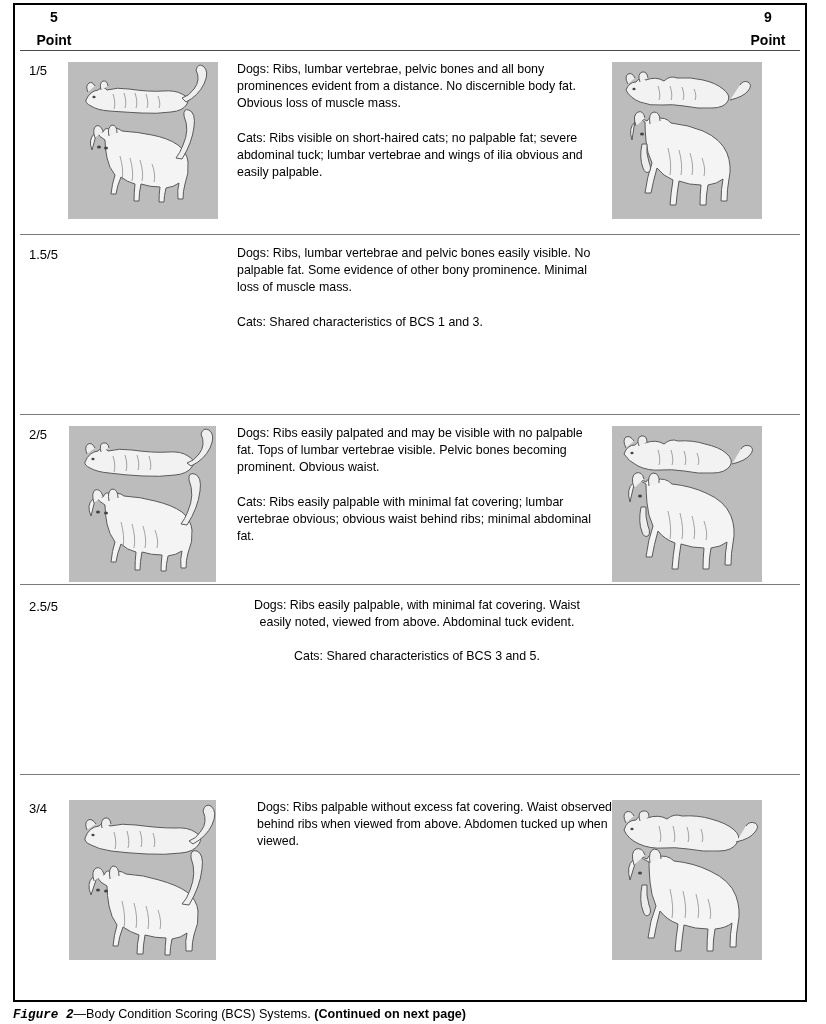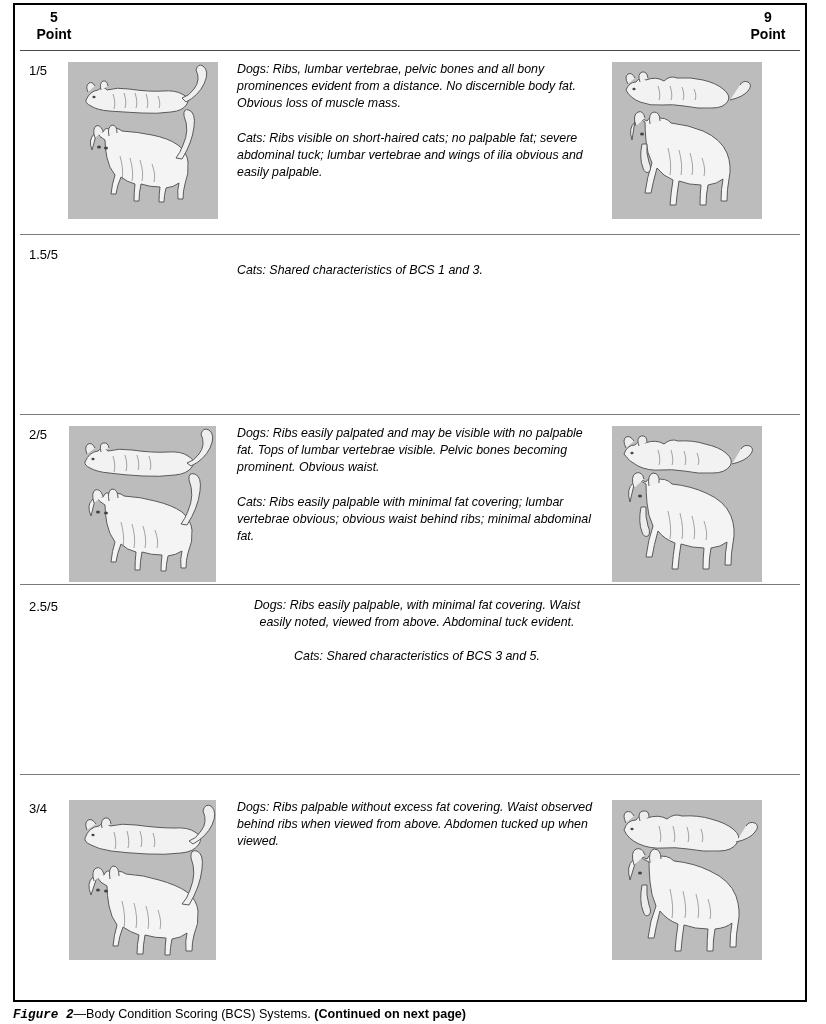--- a/index.html
+++ b/index.html
@@ -48,21 +48,21 @@
     font-size: 14px;
     line-height: 15px;
     text-align: center;
     color: #000;
   }
   .hdr-left  { left: 8px;  top: 5px;  width: 62px; }
   .hdr-mid   { left: 0;    top: 24px; width: 100%; }
   .hdr-right { right: 6px; top: 5px;  width: 62px; }
 
   .hdr-num { display: block; }
-  .hdr-word { display: block; }
+  .hdr-word { display: block; margin-top: 6px; }
 
   .hdr-rule {
     position: absolute;
     left: 5px;
     top: 45px;
     width: 780px;
     height: 1px;
     background: #4a4a4a;
   }
 
@@ -94,21 +94,20 @@
   .desc {
     position: absolute;
     left: 218px;
     width: 360px;
     font-size: 12.4px;
     line-height: 17.2px;
     color: #000;
   }
   .desc p {
     margin: 0;
-    font-style: italic;
   }
   .desc p.cats {
     margin-top: 17px;
   }
 
   
   .art-panel {
     position: absolute;
     background: #bcbcbc;
     overflow: hidden;
@@ -240,20 +239,21 @@
           </g>
         </svg>
       </div>
     </div>
     <div class="row-rule" style="top:229px;"></div>
 
     <div class="row" style="top:230px; height:180px;">
       <div class="score-left" style="top:12px;">1.5/5</div>
       <div class="score-right" style="top:12px;">2/9</div>
       <div class="desc" style="top:10px;">
+        <p class="dogs">Dogs: Ribs, lumbar vertebrae and pelvic bones easily visible. No palpable fat. Some evidence of other bony prominence. Minimal loss of muscle mass.</p>
         <p class="cats">Cats: Shared characteristics of BCS 1 and 3.</p>
       </div>
     </div>
     <div class="row-rule" style="top:409px;"></div>
 
     <div class="row" style="top:410px; height:170px;">
       <div class="score-left" style="top:12px;">2/5</div>
       <div class="score-right" style="top:12px;">3/9</div>
 
       <div class="art-panel" style="left:50px; top:11px; width:147px; height:156px;">
@@ -371,21 +371,21 @@
             <path d="M89 110 q4 12 2 19"></path>
           </g>
           <g fill="#444">
             <ellipse cx="29" cy="90" rx="2" ry="1.6"></ellipse>
             <ellipse cx="37" cy="91" rx="2" ry="1.6"></ellipse>
             <ellipse cx="24" cy="35" rx="1.6" ry="1.3"></ellipse>
           </g>
         </svg>
       </div>
 
-      <div class="desc" style="top:24px;">
+      <div class="desc" style="top:24px;margin-left:20px;">
         <p class="dogs">Dogs: Ribs palpable without excess fat covering. Waist observed behind ribs when viewed from above. Abdomen tucked up when viewed.</p>
       </div>
 
       <div class="art-panel" style="left:593px; top:25px; width:150px; height:160px;">
         <svg width="150" height="160" viewBox="0 0 150 160">
           <g fill="#f2f2f2" stroke="#5a5a5a" stroke-width="1">
             <path d="M12 30 q3 -10 12 -10 q4 -7 11 -2 q12 -4 20 1 q7 -6 15 -3 q16 -1 29 3 q15 4 22 10 q9 7 4 14 q-5 8 -18 8 q-16 1 -31 -2 q-14 -2 -24 -1 q-14 1 -25 -4 q-11 -5 -15 -14 z"></path>
             <path d="M14 23 q-4 -8 0 -11 q5 -2 8 4" fill="#eee"></path>
             <path d="M28 21 q-3 -9 3 -10 q6 -1 6 6" fill="#eee"></path>
             <path d="M124 42 q14 -3 19 -10 q5 -6 0 -9 q-6 -2 -9 3" fill="#efefef"></path>

